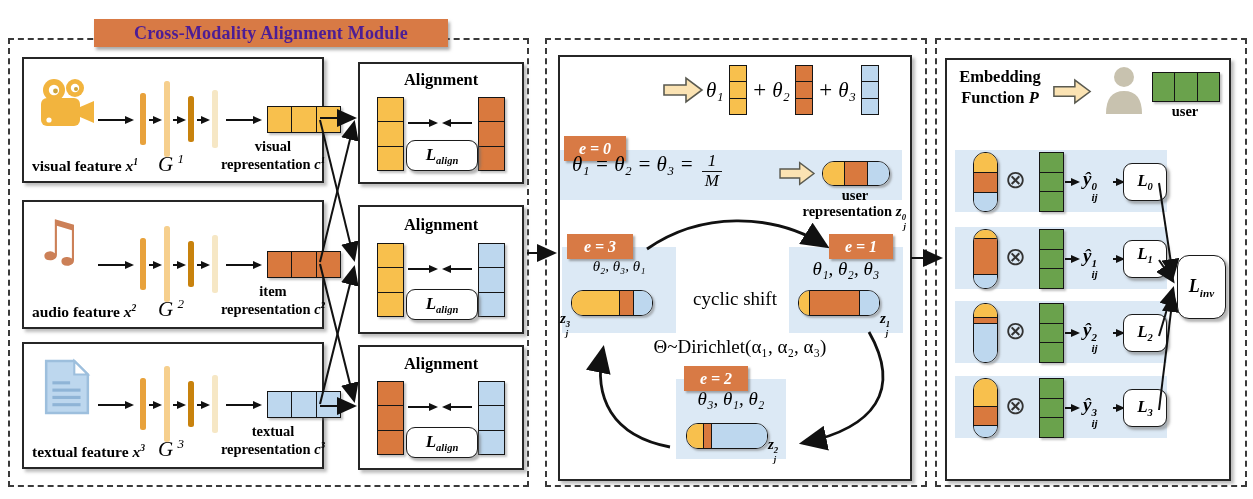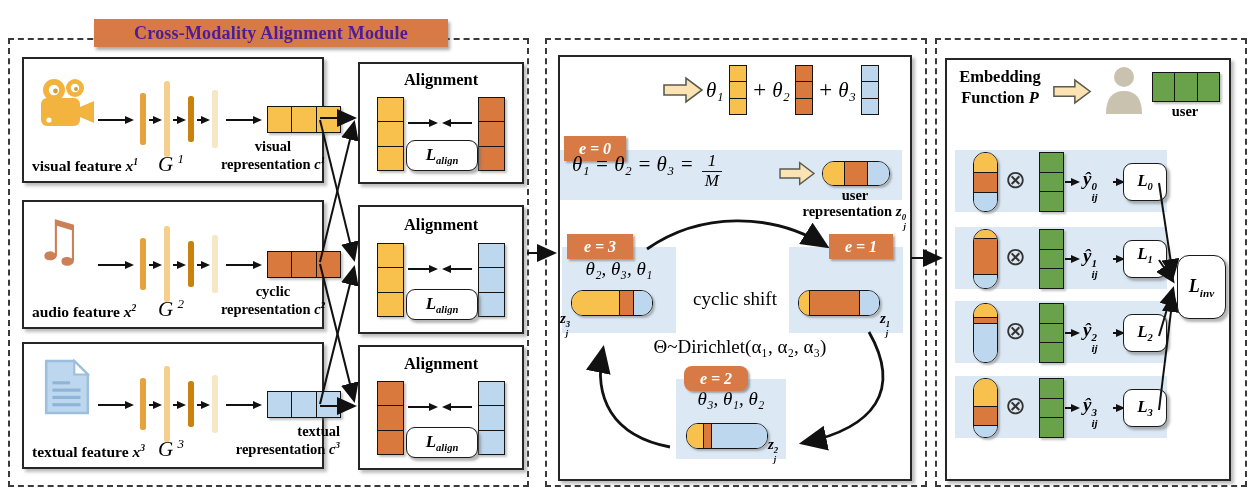--- a/index.html
+++ b/index.html
@@ -108,21 +108,21 @@
     <div class="abs math" style="left:112px;top:94px;width:70px;text-align:center;font-size:21px;">
       <span>G</span> <sup>2</sup>
     </div>
     <div class="abs harrow" style="left:202px;top:62px;width:34px;"></div>
     <div class="abs cgrp h" style="left: 243px; top: 49px; width: 72px; height: 25px; background: rgb(217, 121, 62);">
       <div class="cdiv"></div>
         <div class="cdiv"></div>
         <div class="cdiv"></div>
     </div>
     <div class="abs cap2" style="left:182px;top:80px;width:134px;">
-      <span>cyclic</span><br>
+      <span>item</span><br>
       <span>representation </span><span class="math mbold"><span>c</span><sup>2</sup></span>
     </div>
     <div class="abs cap" style="left:8px;bottom:6px;">
       <span>audio feature </span><span class="math mbold"><span>x</span><sup>2</sup></span>
     </div>
   </div>
 
   <div class="abs solidbox" style="left:22px;top:342px;width:298px;height:123px;">
     <svg class="abs" style="left:18px;top:14px;" width="50" height="58" viewBox="0 0 48 54">
       <path d="M4 2 H31 L44 15 V52 H4 Z" fill="#BDD7EE" stroke="#9DBFDD" stroke-width="2.4"></path>
@@ -144,21 +144,21 @@
     <div class="abs bar" style="left:188px;top:31px;width:6px;height:58px;background:#F6E7C5;"></div>
     <div class="abs math" style="left:112px;top:92px;width:70px;text-align:center;font-size:21px;">
       <span>G</span> <sup>3</sup>
     </div>
     <div class="abs harrow" style="left:202px;top:60px;width:34px;"></div>
     <div class="abs cgrp h" style="left: 243px; top: 47px; width: 72px; height: 25px; background: rgb(189, 215, 238);">
       <div class="cdiv"></div>
         <div class="cdiv"></div>
         <div class="cdiv"></div>
     </div>
-    <div class="abs cap2" style="left:182px;top:78px;width:134px;text-align:right;">
+    <div class="abs cap2" style="left:182px;top:78px;width:134px;">
       <span>textual</span><br>
       <span>representation </span><span class="math mbold"><span>c</span><sup>3</sup></span>
     </div>
     <div class="abs cap" style="left:8px;bottom:6px;">
       <span>textual feature </span><span class="math mbold"><span>x</span><sup>3</sup></span>
     </div>
   </div>
 
   <div class="abs solidbox" style="left:358px;top:62px;width:162px;height:118px;">
     <div class="abs cap" style="left:0;top:6px;width:100%;text-align:center;font-size:16.5px;">Alignment</div>
@@ -267,23 +267,24 @@
           <span class="math">j</span>
         </span></span>
   </div>
 
   <div class="abs" style="left: 562px; top: 247px; width: 114px; height: 86px; background: rgb(220, 233, 245);"></div>
   <div class="abs" style="left: 789px; top: 247px; width: 114px; height: 86px; background: rgb(220, 233, 245);"></div>
   <div class="abs" style="left: 676px; top: 379px; width: 110px; height: 80px; background: rgb(220, 233, 245);"></div>
 
   <div class="abs badge z7" style="left: 567px; top: 234px; width: 66px; height: 25px; background: rgb(216, 122, 69);">e = 3</div>
   <div class="abs badge z7" style="left: 829px; top: 234px; width: 64px; height: 25px; background: rgb(216, 122, 69);">e = 1</div>
-  <div class="abs badge z7" style="left: 684px; top: 366px; width: 64px; height: 25px; background: rgb(216, 122, 69); border-radius: 8px;">e = 2</div>
-
-  <div class="abs math" style="left:562px;top:258px;width:114px;text-align:center;font-size:19px;">θ₂, θ₃, θ₁</div>
+  <div class="abs badge z7" style="left: 684px; top: 366px; width: 64px; height: 25px; background: rgb(216, 122, 69);">e = 2</div>
+
+  <div class="abs math" style="left:562px;top:258px;width:114px;text-align:center;font-size:15px;">θ₂, θ₃, θ₁</div>
+  <div class="abs math" style="left:789px;top:258px;width:114px;text-align:center;font-size:19px;">θ₁, θ₂, θ₃</div>
   <div class="abs math" style="left:676px;top:388px;width:110px;text-align:center;font-size:19px;">θ₃, θ₁, θ₂</div>
 
   <div class="abs pill h" style="left:571px;top:290px;width:80px;height:24px;">
       <div class="seg" style="flex: 0.6 0 0px; background: rgb(248, 192, 77);"></div>
       <div class="seg" style="flex: 0.17 0 0px; background: rgb(217, 121, 62);"></div>
       <div class="seg" style="flex: 0.23 0 0px; background: rgb(189, 215, 238);"></div>
     </div>
   <div class="abs pill h" style="left:798px;top:290px;width:80px;height:24px;">
       <div class="seg" style="flex: 0.13 0 0px; background: rgb(248, 192, 77);"></div>
       <div class="seg" style="flex: 0.63 0 0px; background: rgb(217, 121, 62);"></div>

